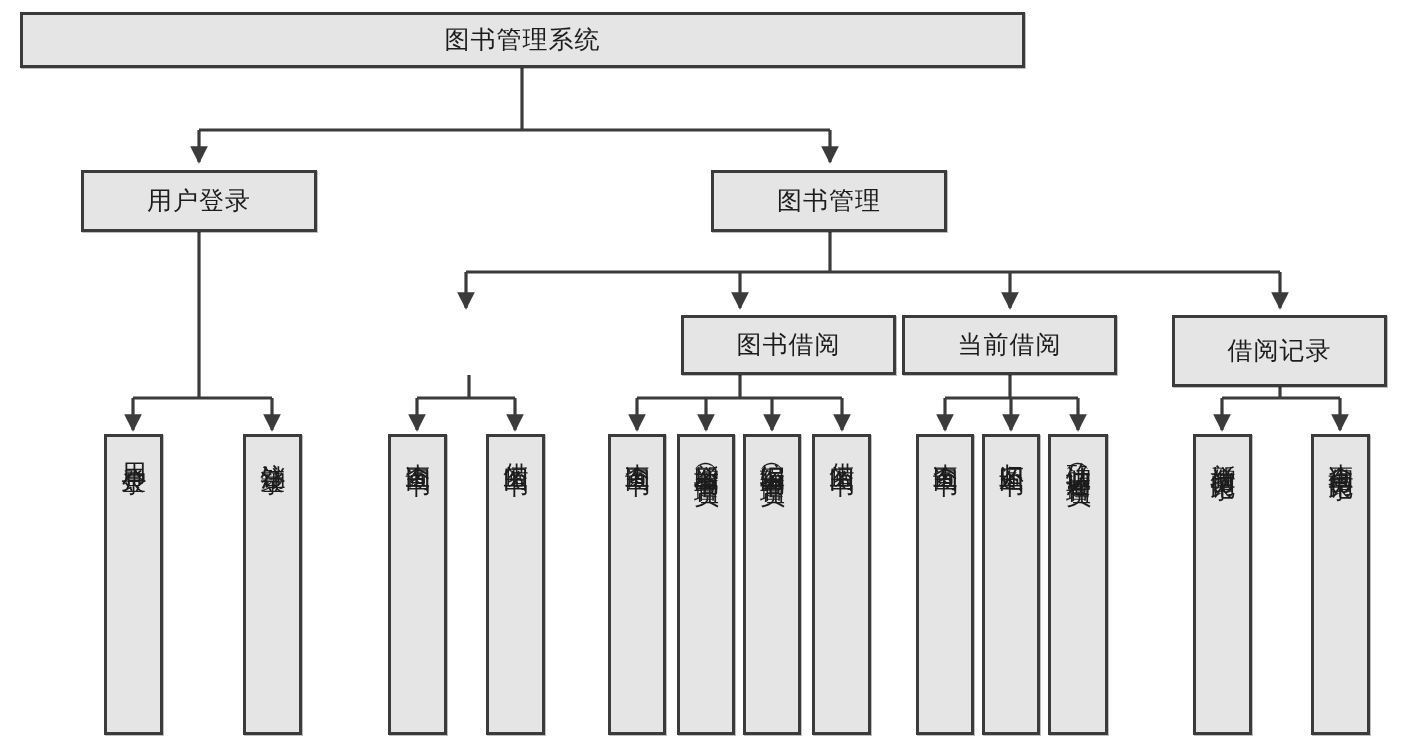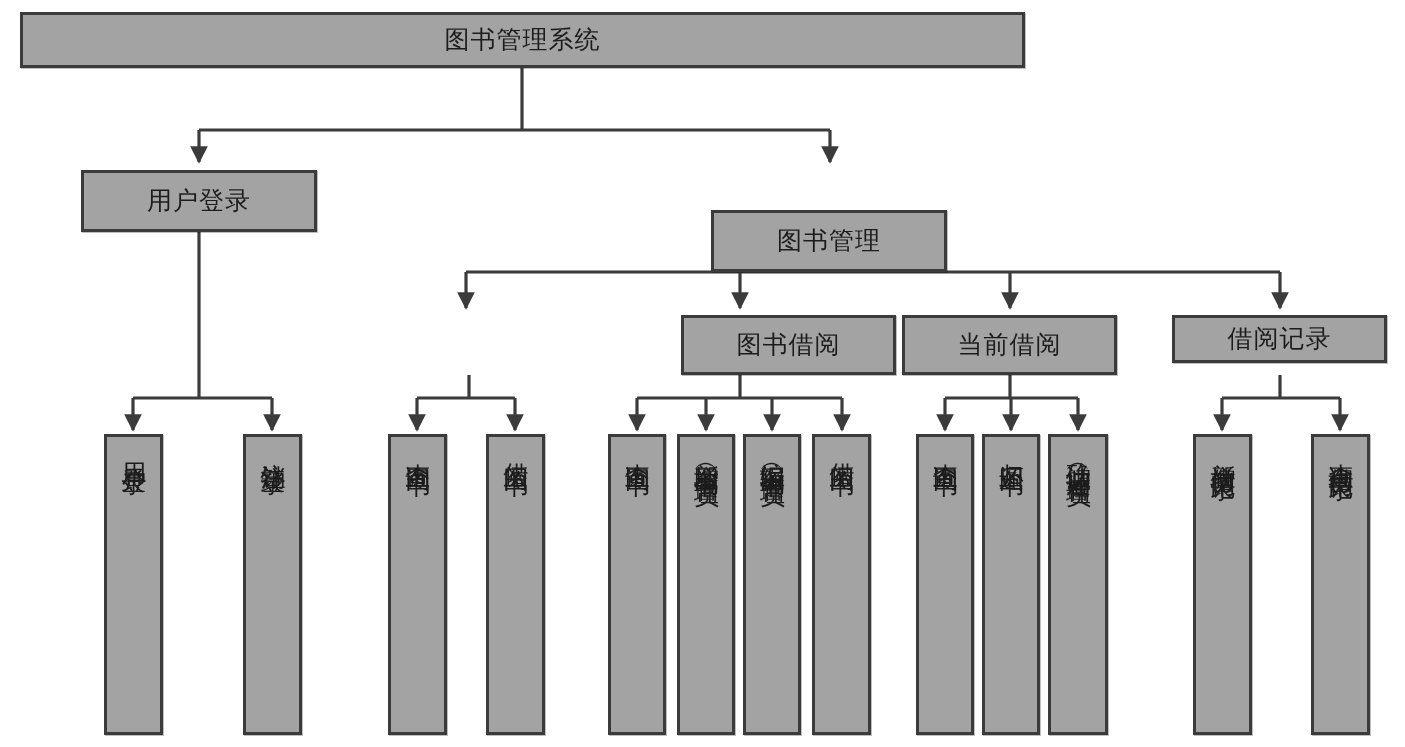--- a/index.html
+++ b/index.html
@@ -22,21 +22,21 @@
     position: absolute;
     left: 0;
     top: 0;
     width: 1405px;
     height: 747px;
     pointer-events: none;
   }
   .node {
     position: absolute;
     box-sizing: border-box;
-    background: #a3a3a3;
+    background: #e5e5e5;
     border: 3px solid #3b3b3b;
     display: flex;
     align-items: center;
     justify-content: center;
     text-align: center;
     color: #1c1c1c;
     box-shadow: 1px 1px 0 rgba(0,0,0,0.25);
   }
   .node .label {
     display: block;
@@ -123,31 +123,31 @@
     </g>
   </svg>
 
   <div class="node horiz" style="left:20px; top:12px; width:1005px; height:56px;">
     <span class="label">图书管理系统</span>
   </div>
 
   <div class="node horiz" style="left:81px; top:170px; width:236px; height:62px;">
     <span class="label">用户登录</span>
   </div>
-  <div class="node horiz" style="left:711px; top:170px; width:236px; height:62px;margin-top:40px;">
+  <div class="node horiz" style="left:711px; top:170px; width:236px; height:62px;">
     <span class="label">图书管理</span>
   </div>
 
   <div class="node horiz" style="left:633px; top:315px; width:215px; height:60px;margin-left:48px;">
     <span class="label">图书借阅</span>
   </div>
   <div class="node horiz" style="left:902px; top:315px; width:215px; height:60px;">
     <span class="label">当前借阅</span>
   </div>
-  <div class="node horiz" style="left:1172px; top:315px; width:215px; height:48px;">
+  <div class="node horiz" style="left:1172px; top:315px; width:215px; height:72px;">
     <span class="label">借阅记录</span>
   </div>
 
   <div class="node vert" style="left:104px; top:434px; width:59px; height:301px;">
     <span class="label">用户登录</span>
   </div>
   <div class="node vert" style="left:243px; top:434px; width:59px; height:301px;">
     <span class="label">注销登录</span>
   </div>
 

